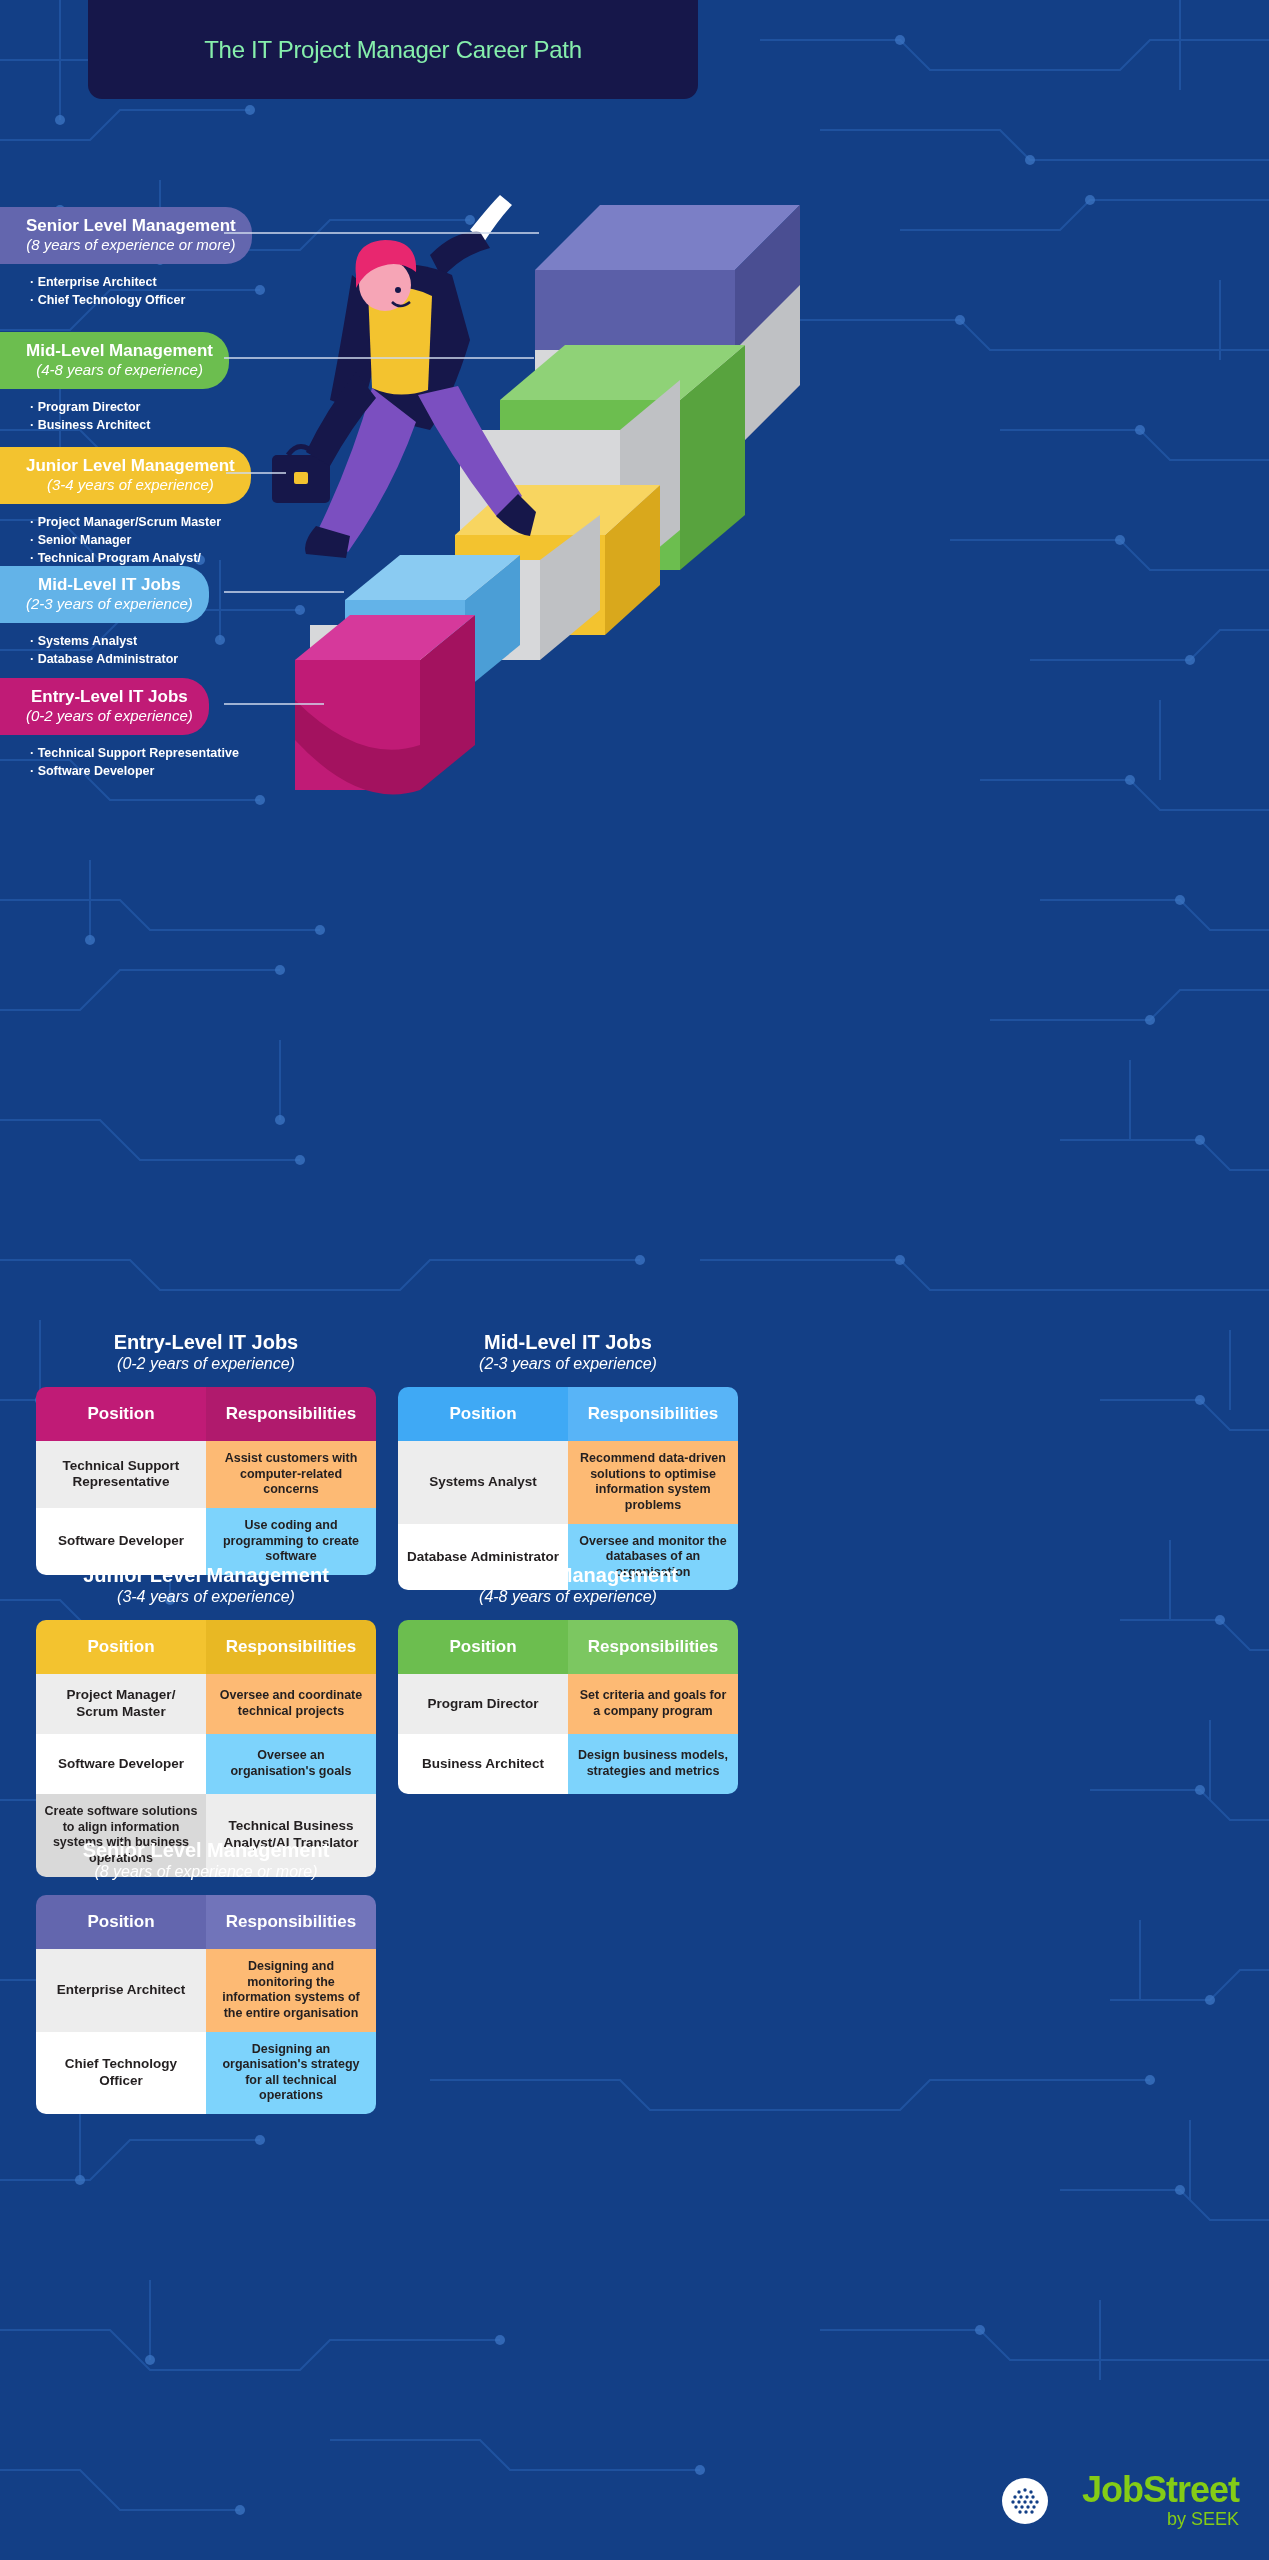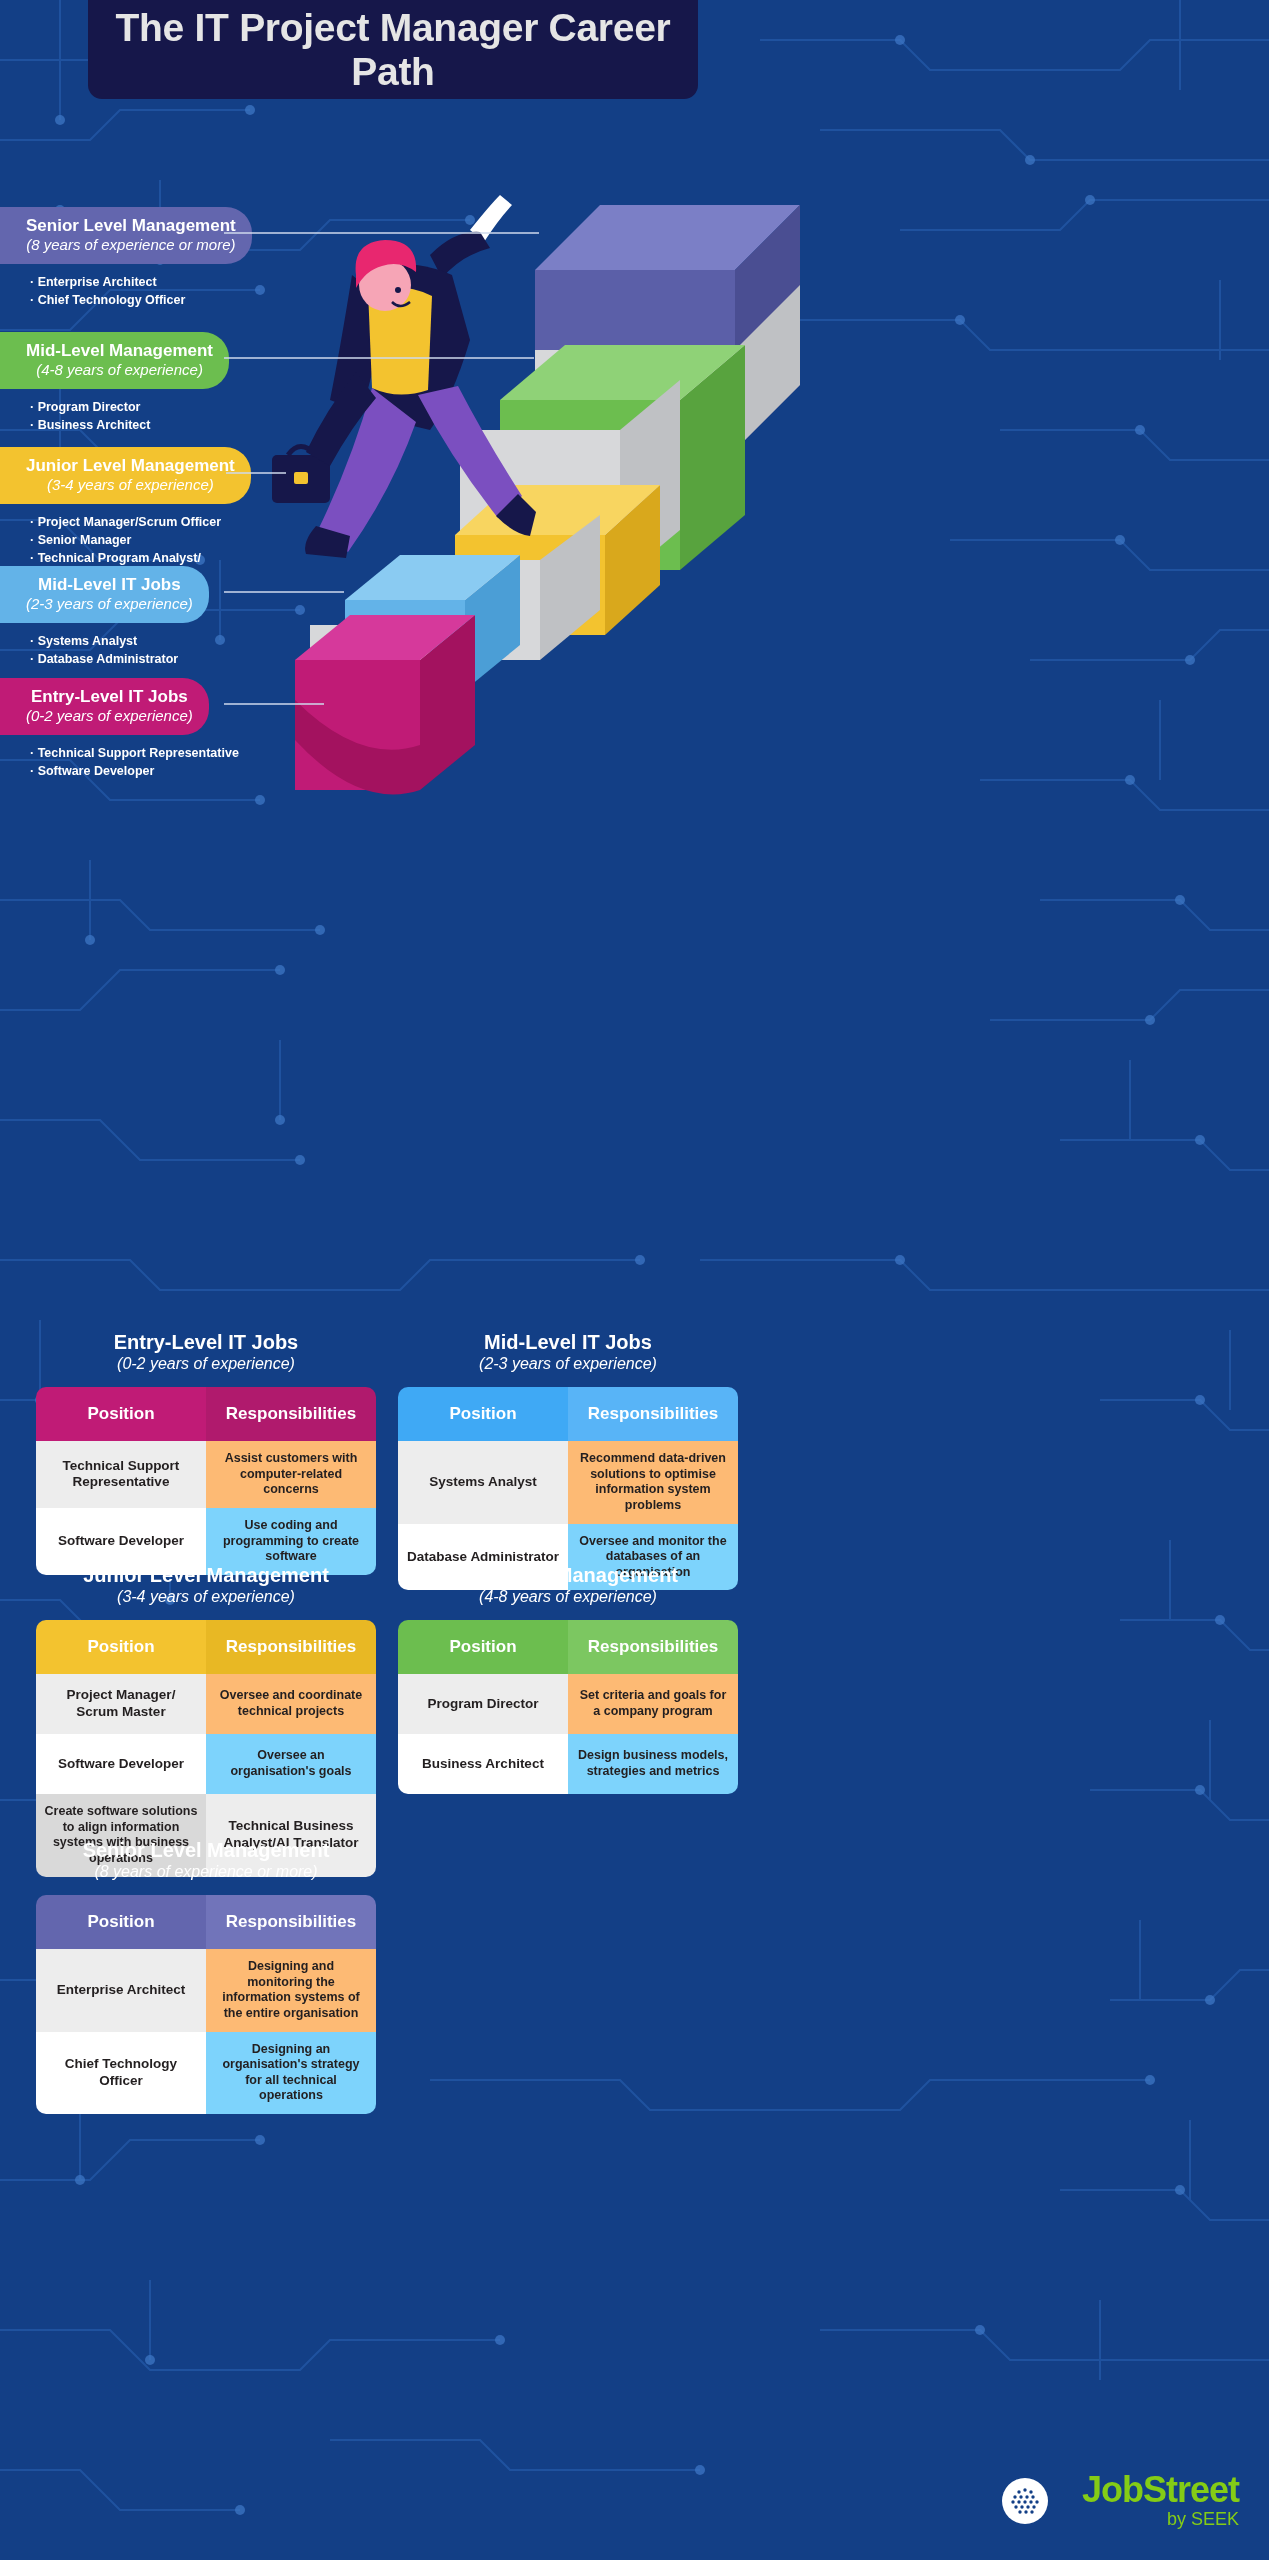--- a/index.html
+++ b/index.html
@@ -11,21 +11,21 @@
   }
   
   #circuit { position:absolute; inset:0; z-index:0; }
   
   .header-bar {
     position: absolute; left: 88px; top: 0; width: 610px; height: 99px;
     background: #16174A; border-radius: 0 0 14px 14px;
     display: flex; align-items: center; justify-content: center; z-index: 5;
   }
   .header-title {
-    color: #e5e5e5; font-size: 39px; font-weight: bold; letter-spacing: -0.3px;
+    color: #86efac; font-size: 24px; font-weight: normal; letter-spacing: -0.3px;
     text-align: center;
   }
   
   .stair-wrap { position: absolute; left: 0; top: 100px; width: 1269px; height: 700px; z-index: 2; }
   
   .ladder { position: absolute; left: 0; top: 100px; width: 420px; z-index: 6; }
   .lvl { position: absolute; left: 0; }
   .badge {
     display: inline-block; border-radius: 0 26px 26px 0;
     padding: 9px 16px 10px 26px; color: #fff; min-width: 200px;
@@ -279,21 +279,21 @@
     </ul>
   </div>
 
   <div class="lvl" style="top:347px">
     <div class="leader" style="left:226px; top:25px; width:60px;"></div>
     <div class="badge" style="background:#f3c32f">
       <span class="b1">Junior Level Management</span>
       <span class="b2">(3-4 years of experience)</span>
     </div>
     <ul class="bul">
-      <li>Project Manager/Scrum Officer</li>
+      <li>Project Manager/Scrum Master</li>
       <li>Senior Manager</li>
       <li>Technical Program Analyst/</li>
       <li class="cont">AI Translator</li>
     </ul>
   </div>
 
   <div class="lvl" style="top:466px">
     <div class="leader" style="left:224px; top:25px; width:120px;"></div>
     <div class="badge" style="background:#63b3e8">
       <span class="b1">Mid-Level IT Jobs</span>

